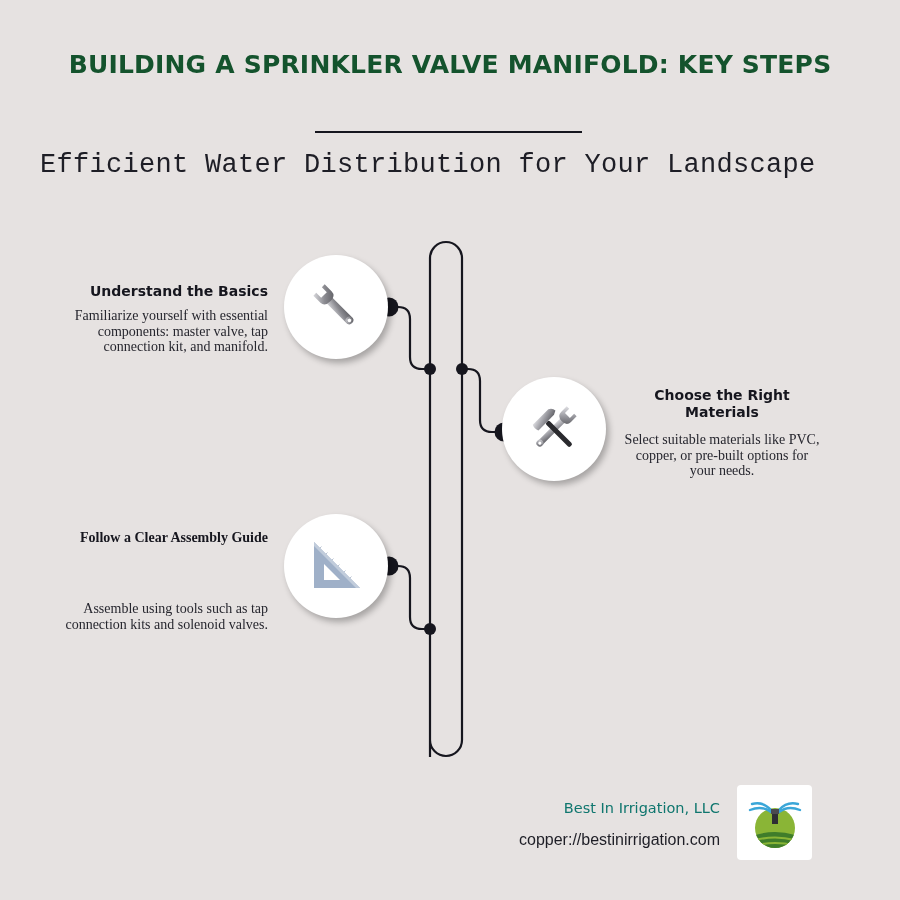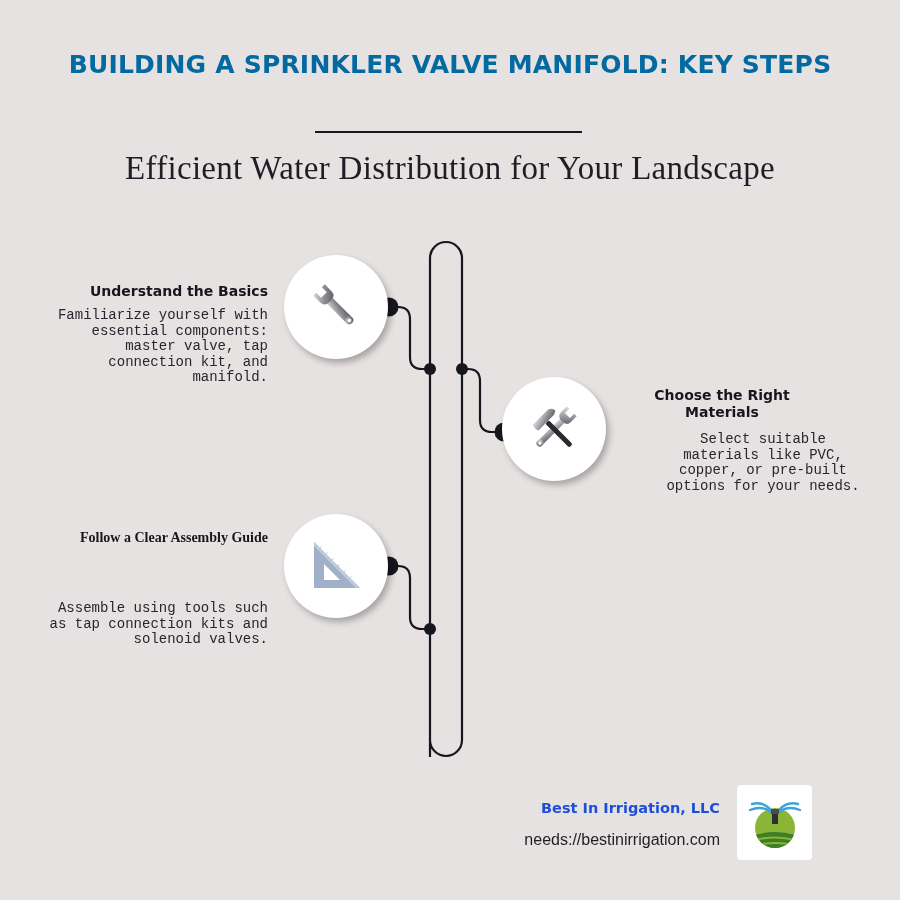--- a/index.html
+++ b/index.html
@@ -7,54 +7,53 @@
   body {
     background: #e6e2e1;
     font-family: "DejaVu Sans", "Liberation Sans", sans-serif;
     color: #16161e;
     position: relative;
     overflow: hidden;
   }
   .title {
     position: absolute; left: 60px; top: 44px; width: 780px;
     text-align: center; font-weight: 700; font-size: 25px; line-height: 42px;
-    letter-spacing: 0.2px; color: #0369a1;
+    letter-spacing: 0.2px; color: #14532d;
   }
   .title-rule {
     position: absolute; left: 315px; top: 131px; width: 267px; height: 2px;
     background: #16161e;
   }
   .subtitle {
     position: absolute; left: 40px; top: 150px; width: 820px;
-    text-align: center; font-size: 33px; font-weight: 400; color: #1e1e26;
-    font-family: Liberation Serif, serif;
+    font-size: 27px; font-weight: 400; color: #1e1e26;
+    font-family: Liberation Mono, monospace;
     letter-spacing: 0.3px;
   }
   svg.connectors { position: absolute; left: 0; top: 0; }
   .circle {
     position: absolute; width: 104px; height: 104px; border-radius: 50%;
     background: #ffffff;
     box-shadow: 3px 4px 6px rgba(0,0,0,0.28);
     display: flex; align-items: center; justify-content: center;
   }
   .circle svg { display: block; }
   .step-title {
     position: absolute; font-weight: 700; font-size: 14px; line-height: 17px;
     color: #16161e;
   }
   .step-desc {
     position: absolute; font-size: 14px; line-height: 15.5px; color: #26262e;
-    font-family: Liberation Mono, monospace;
-    margin-left: 41px;
+    font-family: Liberation Serif, serif;
   }
   .left { text-align: right; }
   .right { text-align: center; }
   .company {
-    position: absolute; right: 180px; top: 800px; font-weight: 700; font-size: 14.5px;
-    color: #1d4ed8; text-align: center;
+    position: absolute; right: 180px; top: 800px; font-weight: 400; font-size: 14.5px;
+    color: #0f766e; text-align: center;
   }
   .url {
     position: absolute; right: 180px; top: 831px; font-size: 16px; color: #1e1e26;
     text-align: right; font-family: "Liberation Sans", "DejaVu Sans", sans-serif;
   }
   .logo-box {
     position: absolute; left: 737px; top: 785px; width: 75px; height: 75px;
     background: #ffffff; border-radius: 4px;
     display: flex; align-items: center; justify-content: center;
   }
@@ -145,21 +144,21 @@
       <line x1="32" y1="30" x2="33.5" y2="28.5"></line>
       <line x1="38" y1="36" x2="39.5" y2="34.5"></line>
       <line x1="44" y1="42" x2="45.5" y2="40.5"></line>
     </g>
   </svg>
 </div>
 <div class="step-title left" style="right:632px;top:529px;width:220px;font-family:Liberation Serif, serif;">Follow a Clear Assembly Guide</div>
 <div class="step-desc left" style="right:632px;top:601px;width:225px;">Assemble using tools such as tap connection kits and solenoid valves.</div>
 
 <div class="company">Best In Irrigation, LLC</div>
-<div class="url">needs://bestinirrigation.com</div>
+<div class="url">copper://bestinirrigation.com</div>
 <div class="logo-box">
   <svg width="62" height="62" viewBox="0 0 62 62">
     <defs>
       <clipPath id="logoclip">
           <circle cx="31" cy="36" r="20"></circle>
         </clipPath>
     </defs>
     <circle cx="31" cy="36" r="20" fill="#8ab536"></circle>
     <g clip-path="url(#logoclip)">
       <path d="M8,44 Q31,36 54,44 L54,60 L8,60 Z" fill="#3f7d2a"></path>

